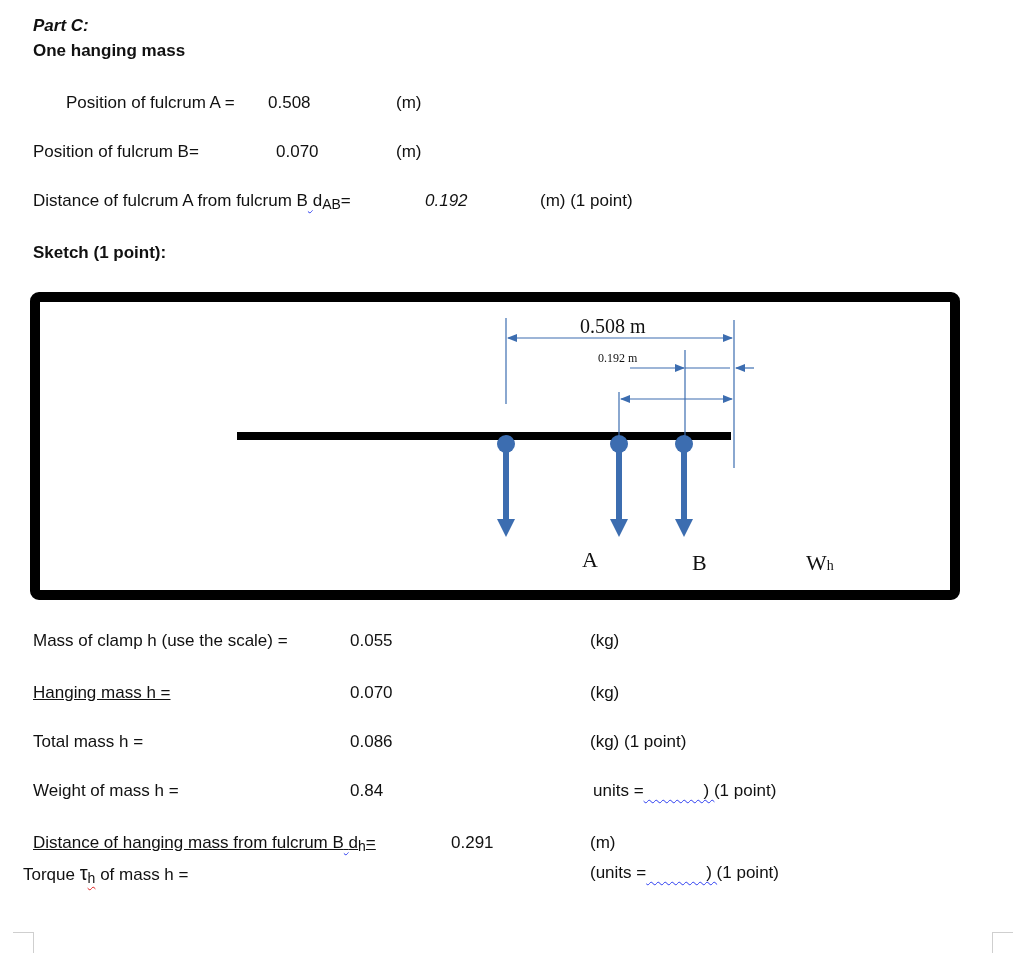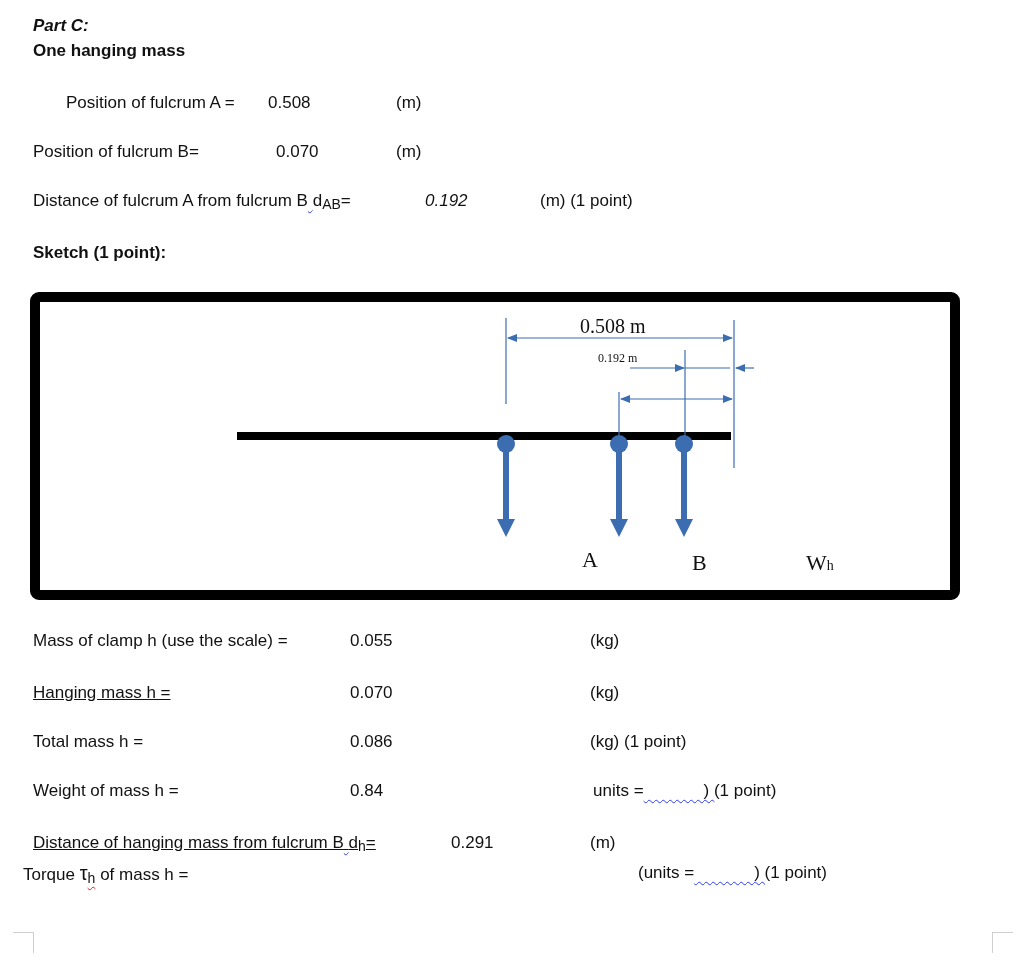--- a/index.html
+++ b/index.html
@@ -105,18 +105,18 @@
 
 <div class="t" style="left:33px; top:833px;text-decoration:underline;">
   <span>Distance of hanging mass from fulcrum B</span><span class="squig-blue">&nbsp;</span><span>d</span><span class="sub">h</span><span>=</span>
 </div>
 <div class="t" style="left:451px; top:833px;">0.291</div>
 <div class="t" style="left:590px; top:833px;">(m)</div>
 
 <div class="t" style="left:23px; top:863px;">
   <span>Torque </span><span style="font-size:20px;">τ</span><span class="sub squig-red">h</span><span> of mass h =</span>
 </div>
-<div class="t" style="left:590px; top:863px;margin-left:48px;">
+<div class="t" style="left:590px; top:863px;">
   <span>(units =</span><span class="blank squig-blue">&nbsp;&nbsp;&nbsp;&nbsp;&nbsp;&nbsp;&nbsp;&nbsp;&nbsp;&nbsp;&nbsp;&nbsp;&nbsp;&nbsp;&nbsp;</span><span>) (1 point)</span>
 </div>
 
 <div class="corner" style="left:13px; top:932px; border-top-width:1px; border-right-width:1px;"></div>
 <div class="corner" style="left:992px; top:932px; border-top-width:1px; border-left-width:1px;"></div>
 
 </body></html>

